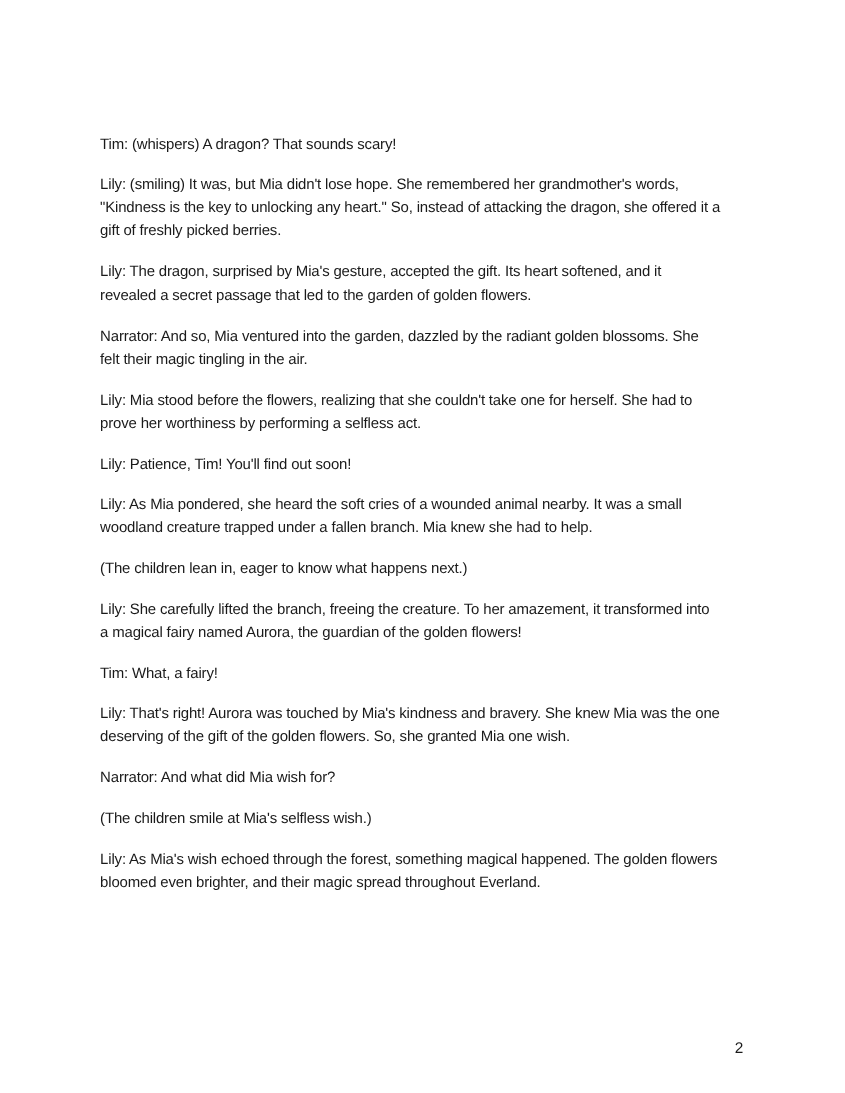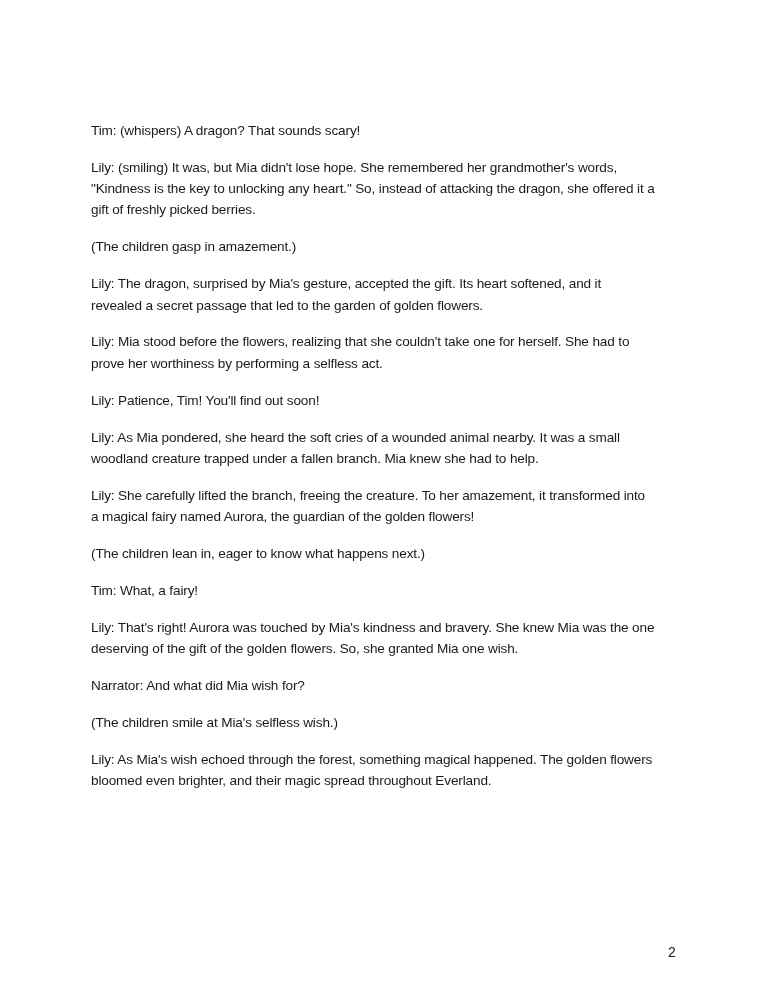--- a/index.html
+++ b/index.html
@@ -21,31 +21,32 @@
 </style>
 </head>
 <body>
 
 <div class="page">
   <div class="content">
     <p class="para">Tim: (whispers) A dragon? That sounds scary!</p>
     <p class="para">Lily: (smiling) It was, but Mia didn't lose hope. She remembered her grandmother's words,
 "Kindness is the key to unlocking any heart." So, instead of attacking the dragon, she offered it a
 gift of freshly picked berries.</p>
-    <p class="para">(The children gasp in amazement.)</p>
     <p class="para">Lily: The dragon, surprised by Mia's gesture, accepted the gift. Its heart softened, and it
 revealed a secret passage that led to the garden of golden flowers.</p>
+    <p class="para">Narrator: And so, Mia ventured into the garden, dazzled by the radiant golden blossoms. She
+felt their magic tingling in the air.</p>
     <p class="para">Lily: Mia stood before the flowers, realizing that she couldn't take one for herself. She had to
 prove her worthiness by performing a selfless act.</p>
     <p class="para">Lily: Patience, Tim! You'll find out soon!</p>
     <p class="para">Lily: As Mia pondered, she heard the soft cries of a wounded animal nearby. It was a small
 woodland creature trapped under a fallen branch. Mia knew she had to help.</p>
+    <p class="para">(The children lean in, eager to know what happens next.)</p>
     <p class="para">Lily: She carefully lifted the branch, freeing the creature. To her amazement, it transformed into
 a magical fairy named Aurora, the guardian of the golden flowers!</p>
-    <p class="para">(The children lean in, eager to know what happens next.)</p>
     <p class="para">Tim: What, a fairy!</p>
     <p class="para">Lily: That's right! Aurora was touched by Mia's kindness and bravery. She knew Mia was the one
 deserving of the gift of the golden flowers. So, she granted Mia one wish.</p>
     <p class="para">Narrator: And what did Mia wish for?</p>
     <p class="para">(The children smile at Mia's selfless wish.)</p>
     <p class="para">Lily: As Mia's wish echoed through the forest, something magical happened. The golden flowers
 bloomed even brighter, and their magic spread throughout Everland.</p>
   </div>
   <div class="page-number">2</div>
 </div>

